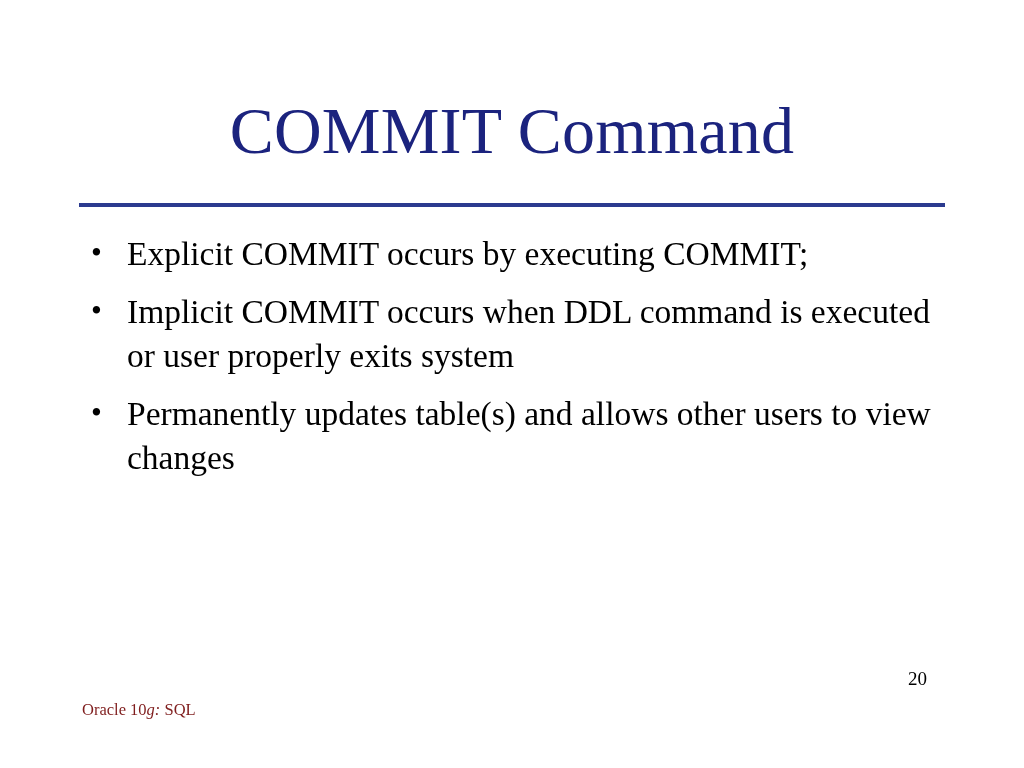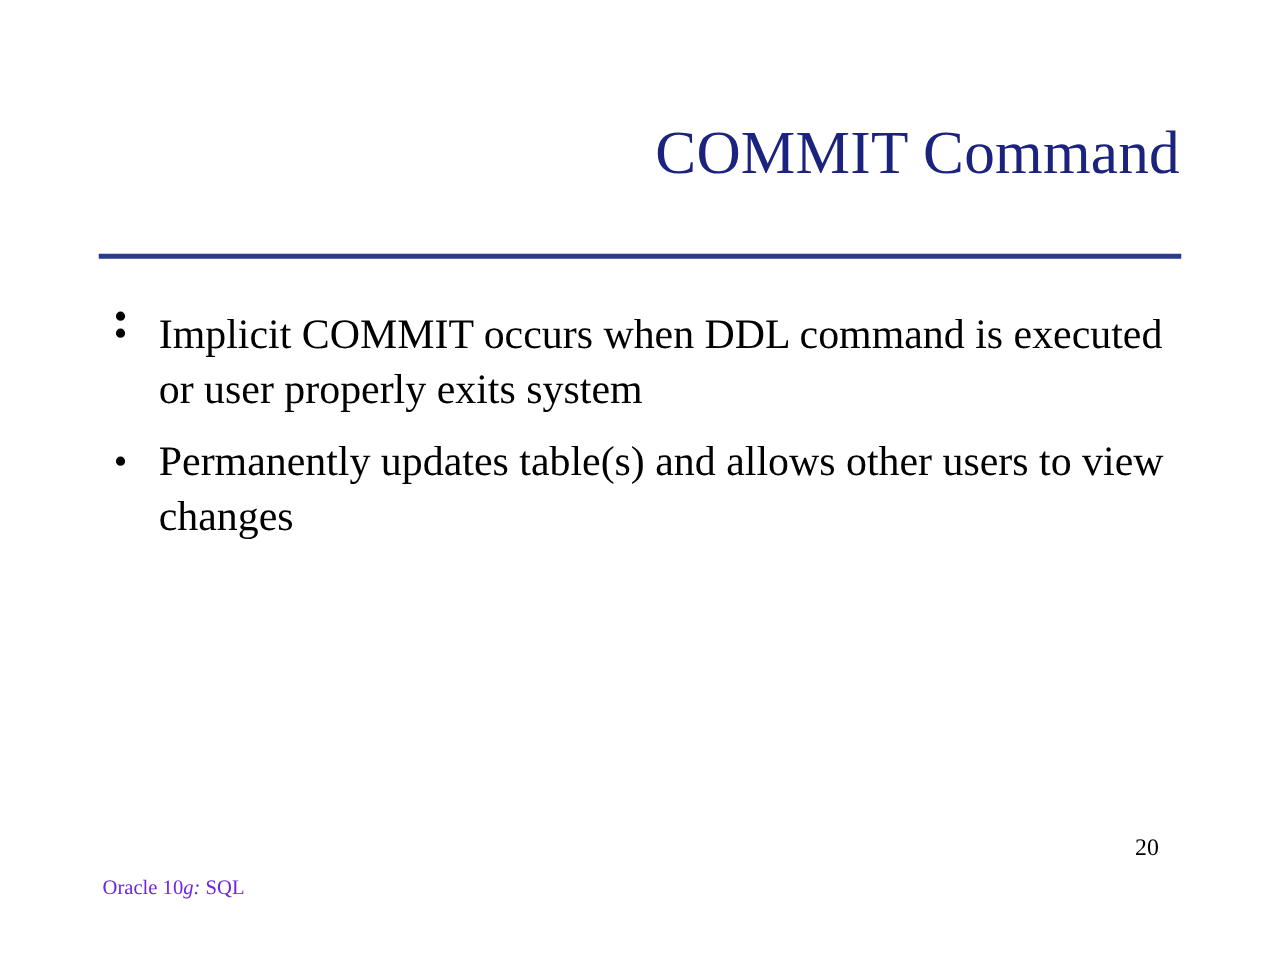--- a/index.html
+++ b/index.html
@@ -17,22 +17,22 @@
     position: relative;
     width: 1024px;
     height: 768px;
     box-sizing: border-box;
   }
   .slide-title {
     position: absolute;
     left: 80px;
     top: 95px;
     width: 864px;
-    text-align: right;
-    font-size: 49px;
+    text-align: center;
+    font-size: 66px;
     line-height: 1.1;
     color: #1b237e;
     font-family: "Liberation Serif", "DejaVu Serif", serif;
     letter-spacing: 0.2px;
   }
   .title-rule {
     position: absolute;
     left: 79px;
     top: 203px;
     width: 866px;
@@ -63,21 +63,21 @@
     top: 0;
     font-size: 31px;
     line-height: 1.35;
     color: #000000;
   }
   .footer-left {
     position: absolute;
     left: 82px;
     top: 700px;
     font-size: 16.5px;
-    color: #6d28d9;
+    color: #7f1d1d;
     font-family: "Liberation Serif", "DejaVu Serif", serif;
     text-align: right;
   }
   .footer-left .ital {
     font-style: italic;
   }
   .footer-page {
     position: absolute;
     left: 908px;
     top: 668px;
@@ -91,20 +91,21 @@
 
 <div class="slide">
 
   <div class="slide-title">COMMIT Command</div>
 
   <div class="title-rule"></div>
 
   <ul class="body-list">
     <li class="bullet-item">
       <span class="dot">•</span>
+      <span>Explicit COMMIT occurs by executing COMMIT;</span>
     </li>
     <li class="bullet-item">
       <span class="dot">•</span>
       <span>Implicit COMMIT occurs when DDL command is executed or user properly exits system</span>
     </li>
     <li class="bullet-item">
       <span class="dot">•</span>
       <span>Permanently updates table(s) and allows other users to view changes</span>
     </li>
   </ul>

